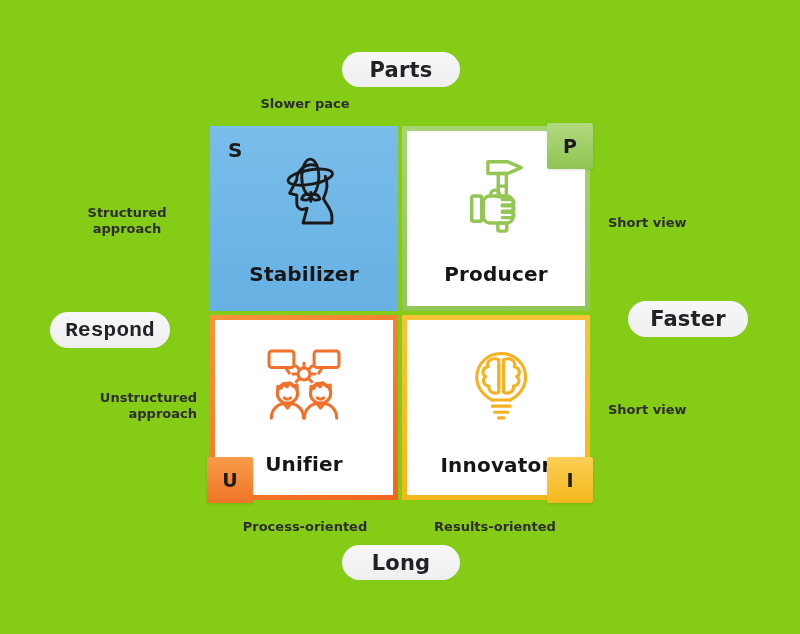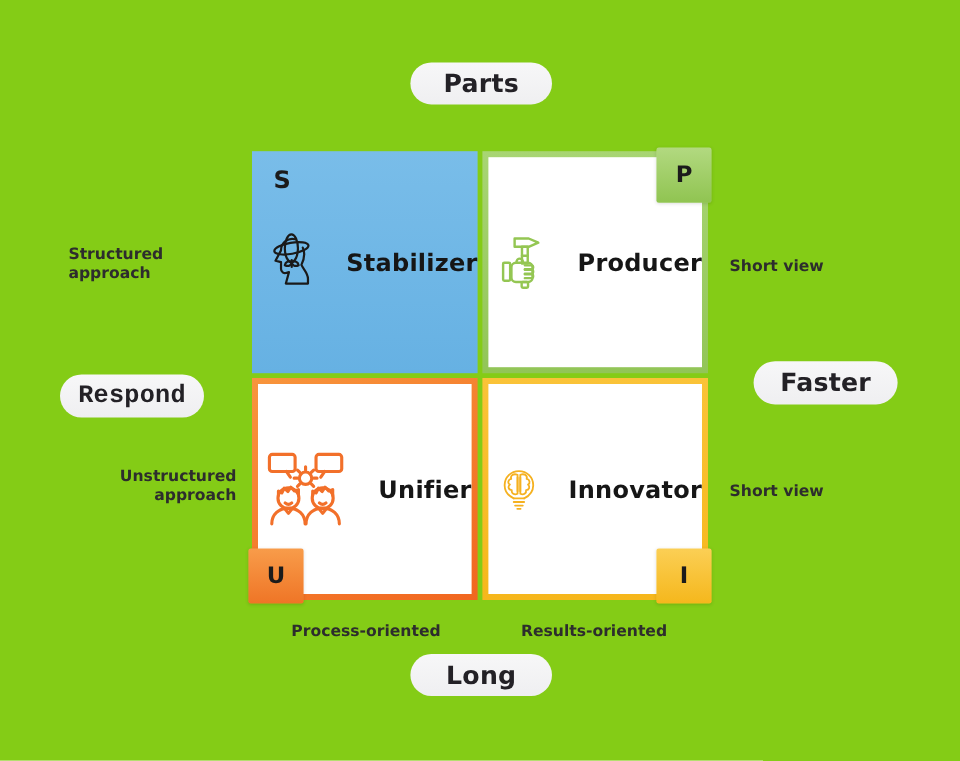--- a/index.html
+++ b/index.html
@@ -14,39 +14,39 @@
     border-radius:999px;font-weight:700;font-size:21px;color:#232126;letter-spacing:.2px;
   }
   .pill-top{left:342px;top:52px;width:118px;height:35px;}
   .pill-bottom{left:342px;top:545px;width:118px;height:35px;}
   .pill-left{left:50px;top:312px;width:120px;height:36px;font-family:Liberation Mono, monospace;}
   .pill-right{left:628px;top:301px;width:120px;height:36px;}
   
   .edge{position:absolute;font-size:13px;font-weight:700;color:#2d2d2d;line-height:1.25;}
   .edge-slower{left:230px;top:96px;width:150px;text-align:center;}
   .edge-faster{left:420px;top:96px;width:150px;text-align:center;}
-  .edge-structured{left:57px;top:205px;width:140px;text-align:left;}
+  .edge-structured{left:57px;top:205px;width:140px;text-align:center;}
   .edge-unstructured{left:47px;top:390px;width:150px;text-align:right;}
   .edge-short{left:608px;top:215px;width:150px;text-align:left;}
   .edge-long{left:608px;top:402px;width:150px;text-align:left;}
   .edge-process{left:230px;top:519px;width:150px;text-align:center;}
   .edge-results{left:420px;top:519px;width:150px;text-align:center;}
   
   .matrix{
     position:absolute;left:210px;top:126px;width:380px;height:374px;
     display:grid;grid-template-columns:1fr 1fr;grid-template-rows:1fr 1fr;gap:4px;
   }
   .quad{position:relative;}
   .quad-blue{background:linear-gradient(180deg,#79bde9 0%,#66b1e3 100%);}
   .quad-green{background:linear-gradient(180deg,#a8d573 0%,#92c557 100%);}
   .quad-orange{background:linear-gradient(150deg,#f8953c 0%,#f1661f 100%);}
   .quad-yellow{background:linear-gradient(180deg,#fac338 0%,#f6b71b 100%);}
   .quad-inner{
     position:absolute;inset:5px;background:#ffffff;
-    display:flex;flex-direction:row;align-items:center;justify-content:center;gap:21px;
+    display:flex;flex-direction:column;align-items:center;justify-content:center;gap:21px;
   }
   .quad-blue .quad-inner{background:transparent;inset:0;}
   .corner-letter{position:absolute;left:18px;top:12px;font-size:20px;font-weight:700;color:#1b1b1b;z-index:2;}
   .qname{font-size:20px;font-weight:700;color:#161616;letter-spacing:.2px;}
   .badge{
     position:absolute;width:46px;height:46px;z-index:3;border-radius:2px;
     display:flex;align-items:center;justify-content:center;
     font-size:19px;font-weight:700;color:#1b1b1b;
     box-shadow:0 1px 3px rgba(0,0,0,.12);
   }
@@ -61,20 +61,21 @@
 </head>
 <body>
 
 <div class="canvas">
 
   <div class="pill pill-top">Parts</div>
   <div class="pill pill-bottom">Long</div>
   <div class="pill pill-left">Respond</div>
   <div class="pill pill-right">Faster</div>
 
+  <div class="edge edge-slower">Slower pace</div>
   <div class="edge edge-structured">Structured approach</div>
   <div class="edge edge-unstructured">Unstructured approach</div>
   <div class="edge edge-short">Short view</div>
   <div class="edge edge-long">Short view</div>
   <div class="edge edge-process">Process-oriented</div>
   <div class="edge edge-results">Results-oriented</div>
 
   <div class="matrix">
 
     <div class="quad quad-blue">

